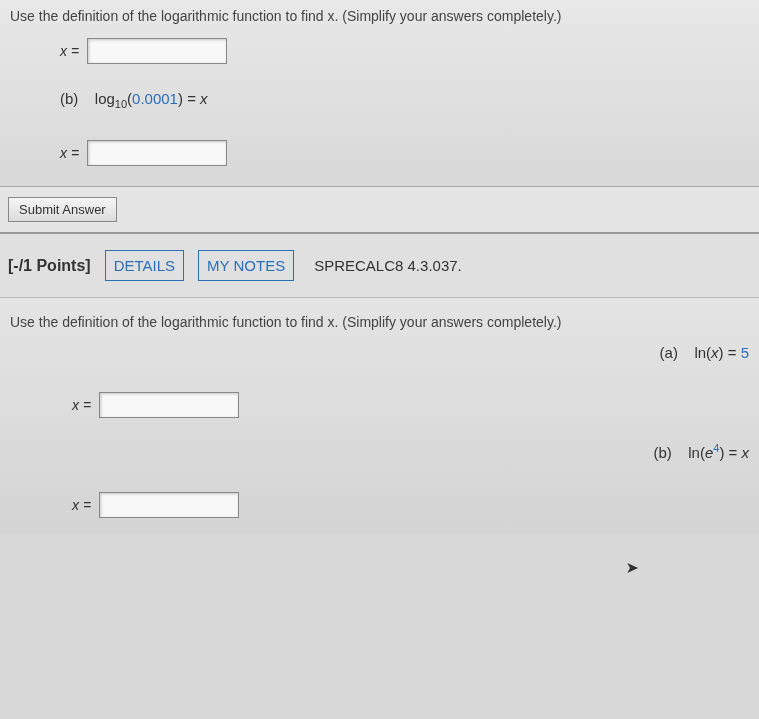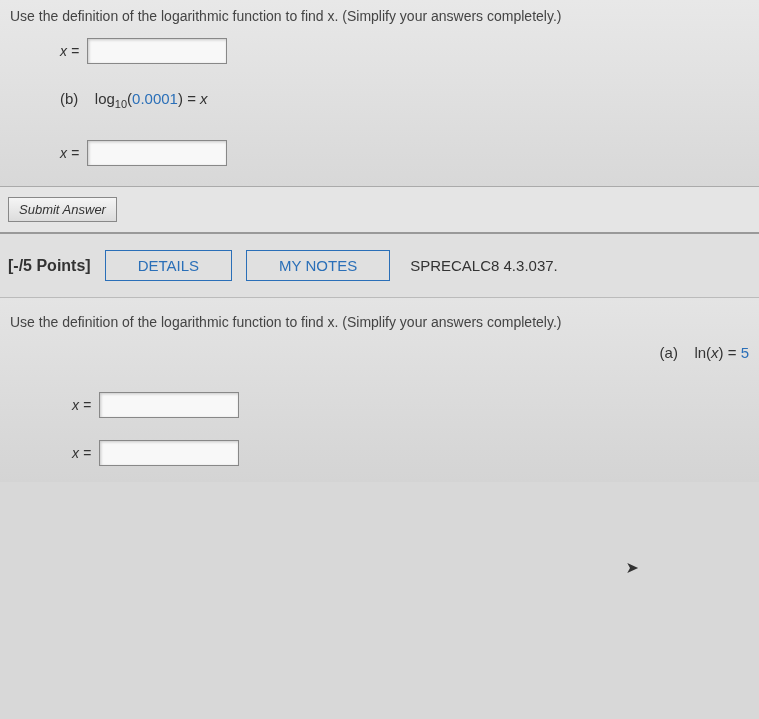--- a/index.html
+++ b/index.html
@@ -62,41 +62,40 @@
       background: #e5e5e5;
       padding: 10px 8px;
     }
     .submit-btn {
       background: linear-gradient(to bottom, #f5f5f5, #dcdcdc);
       border: 1px solid #888;
       padding: 4px 10px;
       font-size: 13px;
       cursor: pointer;
       color: #333;
-      font-style: italic;
     }
     .header-row {
       border-top: 2px solid #999;
       border-bottom: 1px solid #bbb;
       padding: 16px 8px;
       display: flex;
       align-items: center;
       gap: 14px;
       background: #e0e0e0;
     }
     .points {
       font-weight: bold;
       font-size: 16px;
       color: #333;
     }
     .outline-btn {
       border: 1.5px solid #2a6fb8;
       background: transparent;
       color: #2a6fb8;
-      padding: 6px 32px;
+      padding: 6px 8px;
       font-size: 15px;
       cursor: pointer;
     }
     .source-ref {
       font-weight: normal;
       font-size: 15px;
       color: #333;
       margin-left: 6px;
     }
     .q2 {
@@ -141,21 +140,21 @@
     <span class="x-eq">x =</span>
     <input class="answer-input" type="text" style="">
   </div>
 </div>
 
 <div class="divider-section">
   <button class="submit-btn">Submit Answer</button>
 </div>
 
 <div class="header-row">
-  <span class="points">[-/5 Points]</span>
+  <span class="points">[-/1 Points]</span>
   <button class="outline-btn">DETAILS</button>
   <button class="outline-btn">MY NOTES</button>
   <span class="source-ref">SPRECALC8 4.3.037.</span>
 </div>
 
 <div class="q2">
   <div class="instruction">Use the definition of the logarithmic function to find x. (Simplify your answers completely.)</div>
 
   <div class="part">
     <span class="part-label">(a)</span>
@@ -163,19 +162,25 @@
       <span>ln(</span><span style="font-style:italic">x</span><span>)</span><span> = </span><span class="value-blue">5</span>
     </span>
   </div>
   <div class="answer-row">
     <span class="x-eq">x =</span>
     <input class="answer-input" type="text" style="">
   </div>
 
   <div style="height:10px"></div>
 
+  <div class="part">
+    <span class="part-label">(b)</span>
+    <span class="equation">
+      <span>ln(</span><span style="font-style:italic">e</span><span class="sup value-blue">4</span><span>)</span><span> = </span><span style="font-style:italic">x</span>
+    </span>
+  </div>
   <div class="answer-row">
     <span class="x-eq">x =</span>
     <input class="answer-input" type="text" style="">
   </div>
 </div>
 
 <div class="cursor">➤</div>
 
 </body></html>

